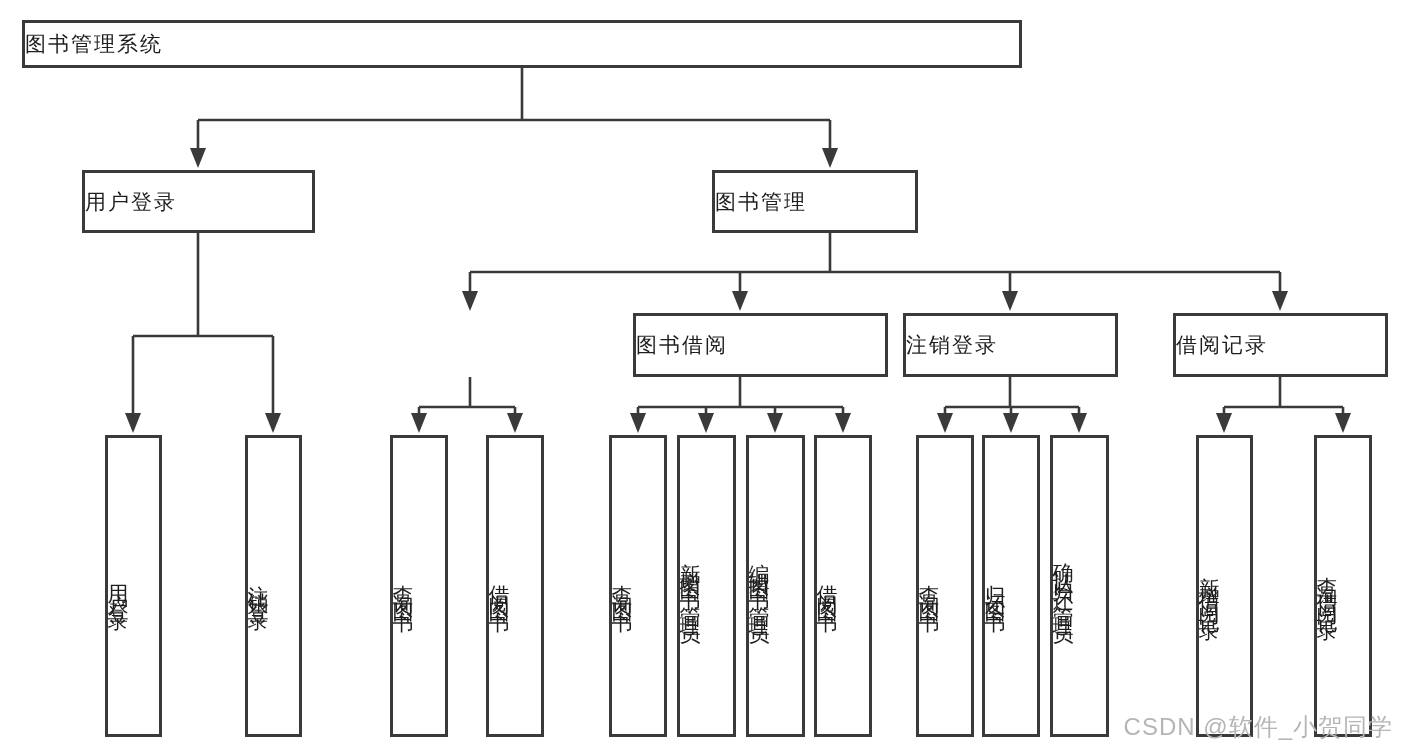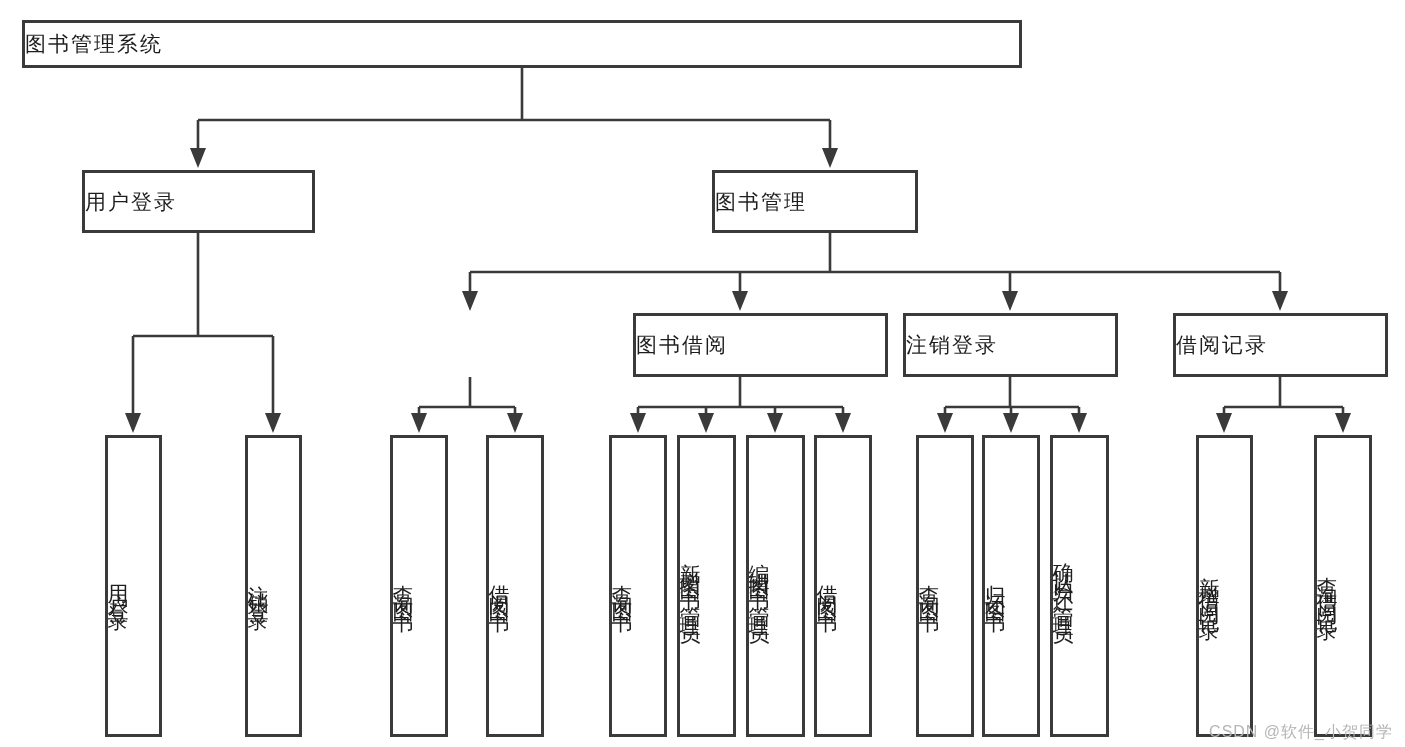--- a/index.html
+++ b/index.html
@@ -47,21 +47,21 @@
     white-space: nowrap;
   }
   .root-box { left: 22px; top: 20px; width: 1000px; height: 48px; }
   .lvl2 { height: 63px; }
   .lvl3 { height: 64px; }
   .leaf { top: 435px; height: 302px; }
   .watermark {
     position: absolute;
     right: 12px;
     bottom: 4px;
-    font-size: 16px;
+    font-size: 24px;
     color: #b5b5b5;
     letter-spacing: 1px;
     white-space: nowrap;
   }
 </style>
 </head>
 <body>
 
 <div class="stage">
 

